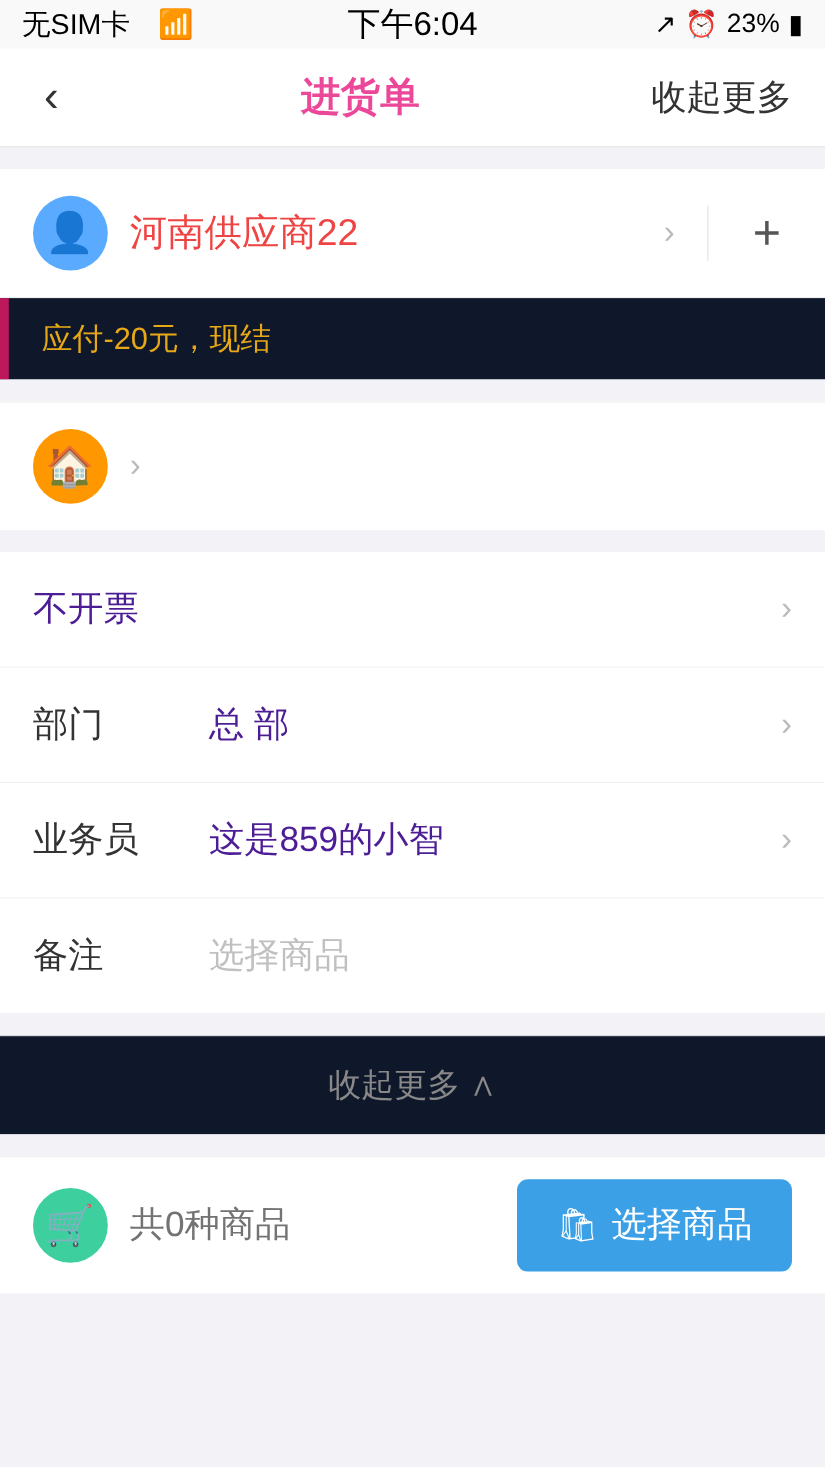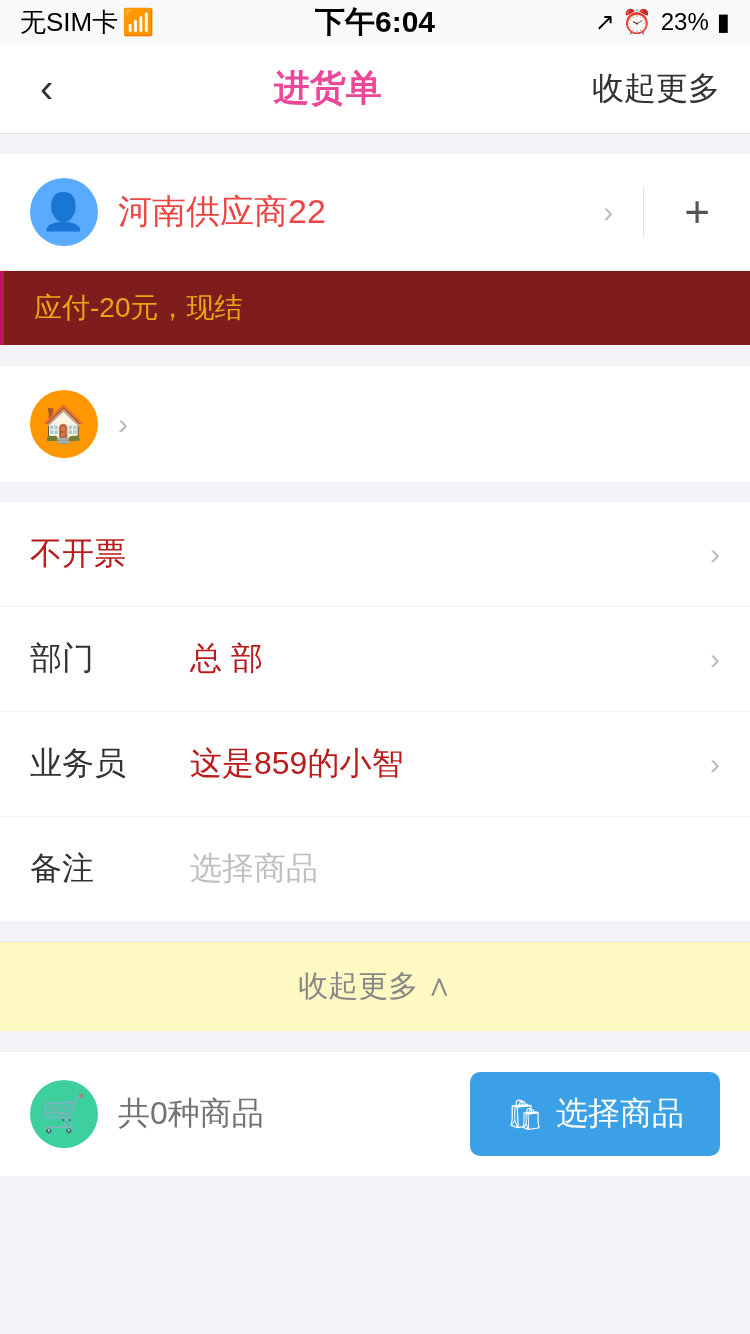--- a/index.html
+++ b/index.html
@@ -19,27 +19,27 @@
       background: #f9f9f9;
       display: flex;
       align-items: center;
       justify-content: space-between;
       padding: 0 20px;
       font-size: 26px;
     }
     .status-left {
       display: flex;
       align-items: center;
-      gap: 4px;
+      gap: 26px;
       font-size: 26px;
       font-weight: 500;
     }
     .status-center {
       font-size: 30px;
-      font-weight: 700;
+      font-weight: 400;
       position: absolute;
       left: 50%;
       transform: translateX(-50%);
     }
     .status-right {
       display: flex;
       align-items: center;
       gap: 8px;
       font-size: 24px;
     }
@@ -125,23 +125,23 @@
     }
     .add-btn {
       font-size: 44px;
       color: #555;
       cursor: pointer;
       padding: 0 10px;
     }
 
     
     .notice-banner {
-      background: #7f1d1d;
+      background: #0f172a;
       padding: 18px 30px;
-      border-left: 4px solid #be185d;
+      border-left: 8px solid #be185d;
     }
     .notice-text {
       font-size: 28px;
       color: #e6a817;
     }
 
     
     .warehouse-row {
       display: flex;
       align-items: center;
@@ -187,31 +187,31 @@
     }
     .form-label {
       font-size: 32px;
       color: #333;
       width: 160px;
       flex-shrink: 0;
     }
     .form-value {
       flex: 1;
       font-size: 32px;
-      color: #b91c1c;
+      color: #4c1d95;
     }
     .form-placeholder {
       flex: 1;
       font-size: 32px;
       color: #c0c0c0;
     }
 
     
     .collapse-row {
-      background: #fef9c3;
+      background: #0f172a;
       display: flex;
       align-items: center;
       justify-content: center;
       padding: 24px;
       border-top: 1px solid #e8e8e8;
       margin-top: 20px;
       cursor: pointer;
     }
     .collapse-text {
       font-size: 30px;

